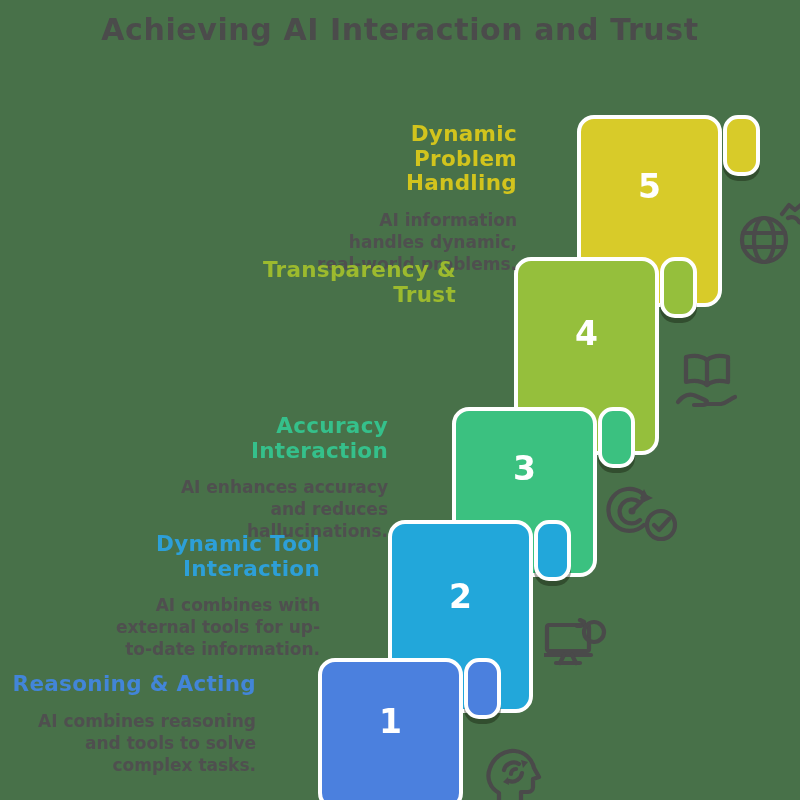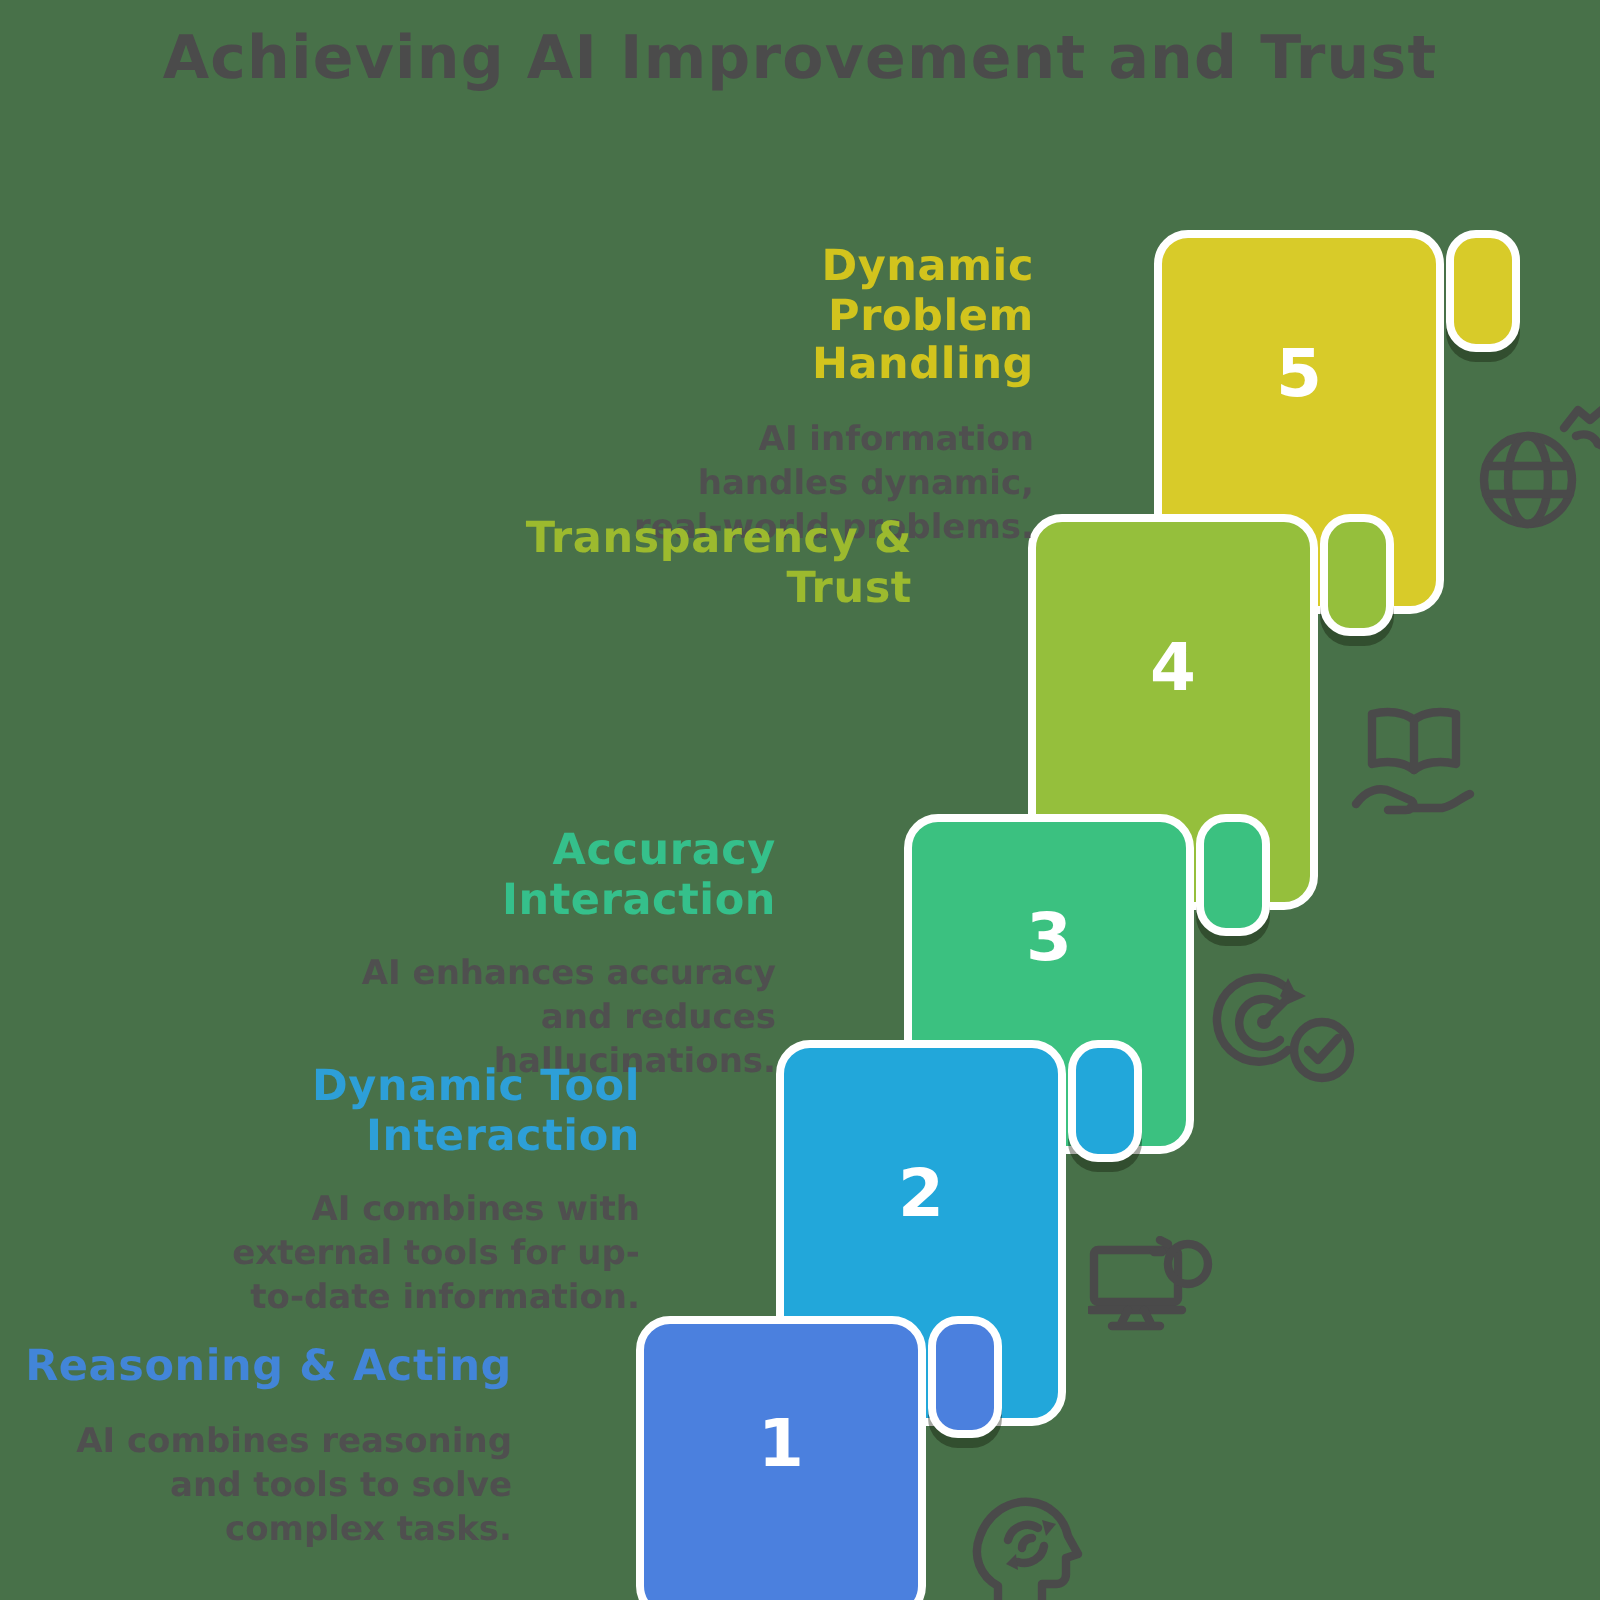--- a/index.html
+++ b/index.html
@@ -38,21 +38,21 @@
   .t2{left:80px; top:532px;width:240px}.t2 .heading{width:178px}.t2 .desc{width:226px}
   .t1{left:6px;  top:672px;width:250px}.t1 .heading{width:250px}.t1 .desc{width:246px}
   
   .icon{position:absolute;}
   .icon *{stroke:var(--icon);stroke-width:4.2;fill:none;stroke-linecap:round;stroke-linejoin:round;}
   .icon .fill{fill:var(--icon);stroke:none;}
 </style>
 </head>
 <body style="background-color: rgb(72, 113, 73); --icon: #4a4a4a; --outline: #ffffff;">
 
-<h1 class="title" style="color: rgb(75, 75, 75);">Achieving AI Improvement and Trust</h1>
+<h1 class="title" style="color: rgb(75, 75, 75);">Achieving AI Interaction and Trust</h1>
 
 <div>
 
   <div class="banner s5">
     <div class="face" style="background-color: rgb(216, 203, 41);">
       <div class="num" style="color: rgb(255, 255, 255);">5</div>
     </div>
     <div class="hook" style="background-color: rgb(216, 203, 41);"></div>
   </div>
   <div class="banner s4">

